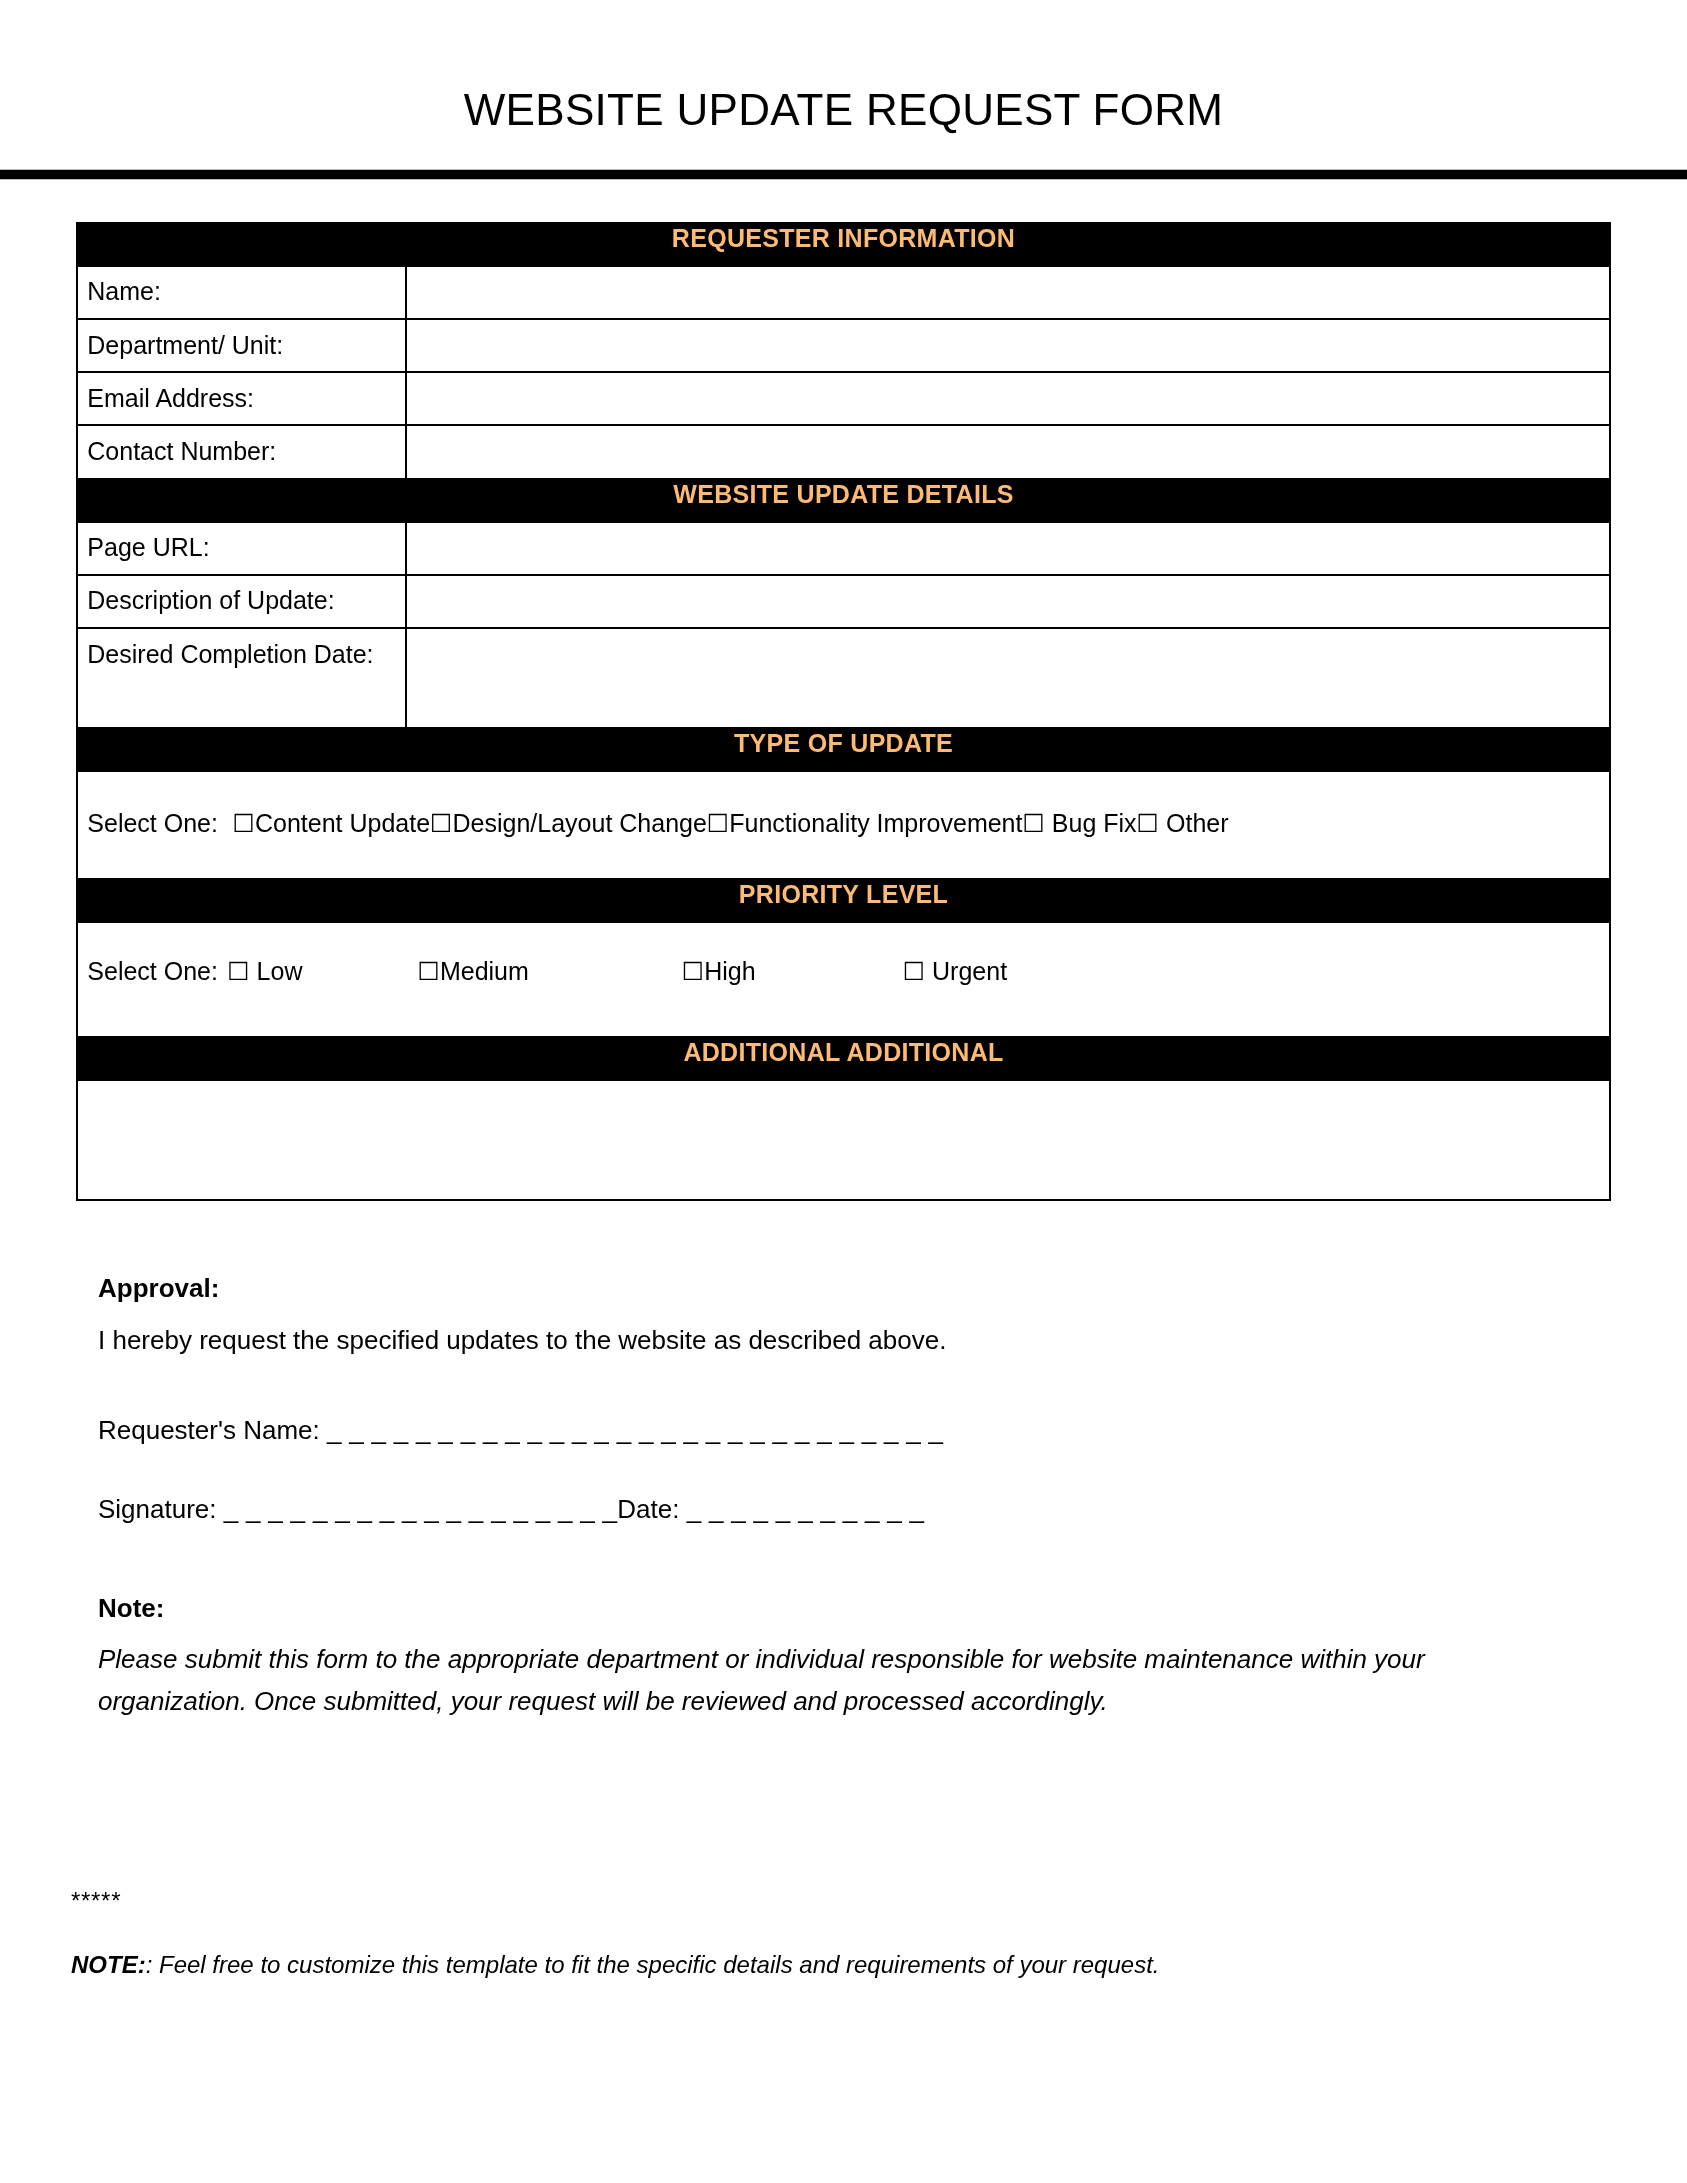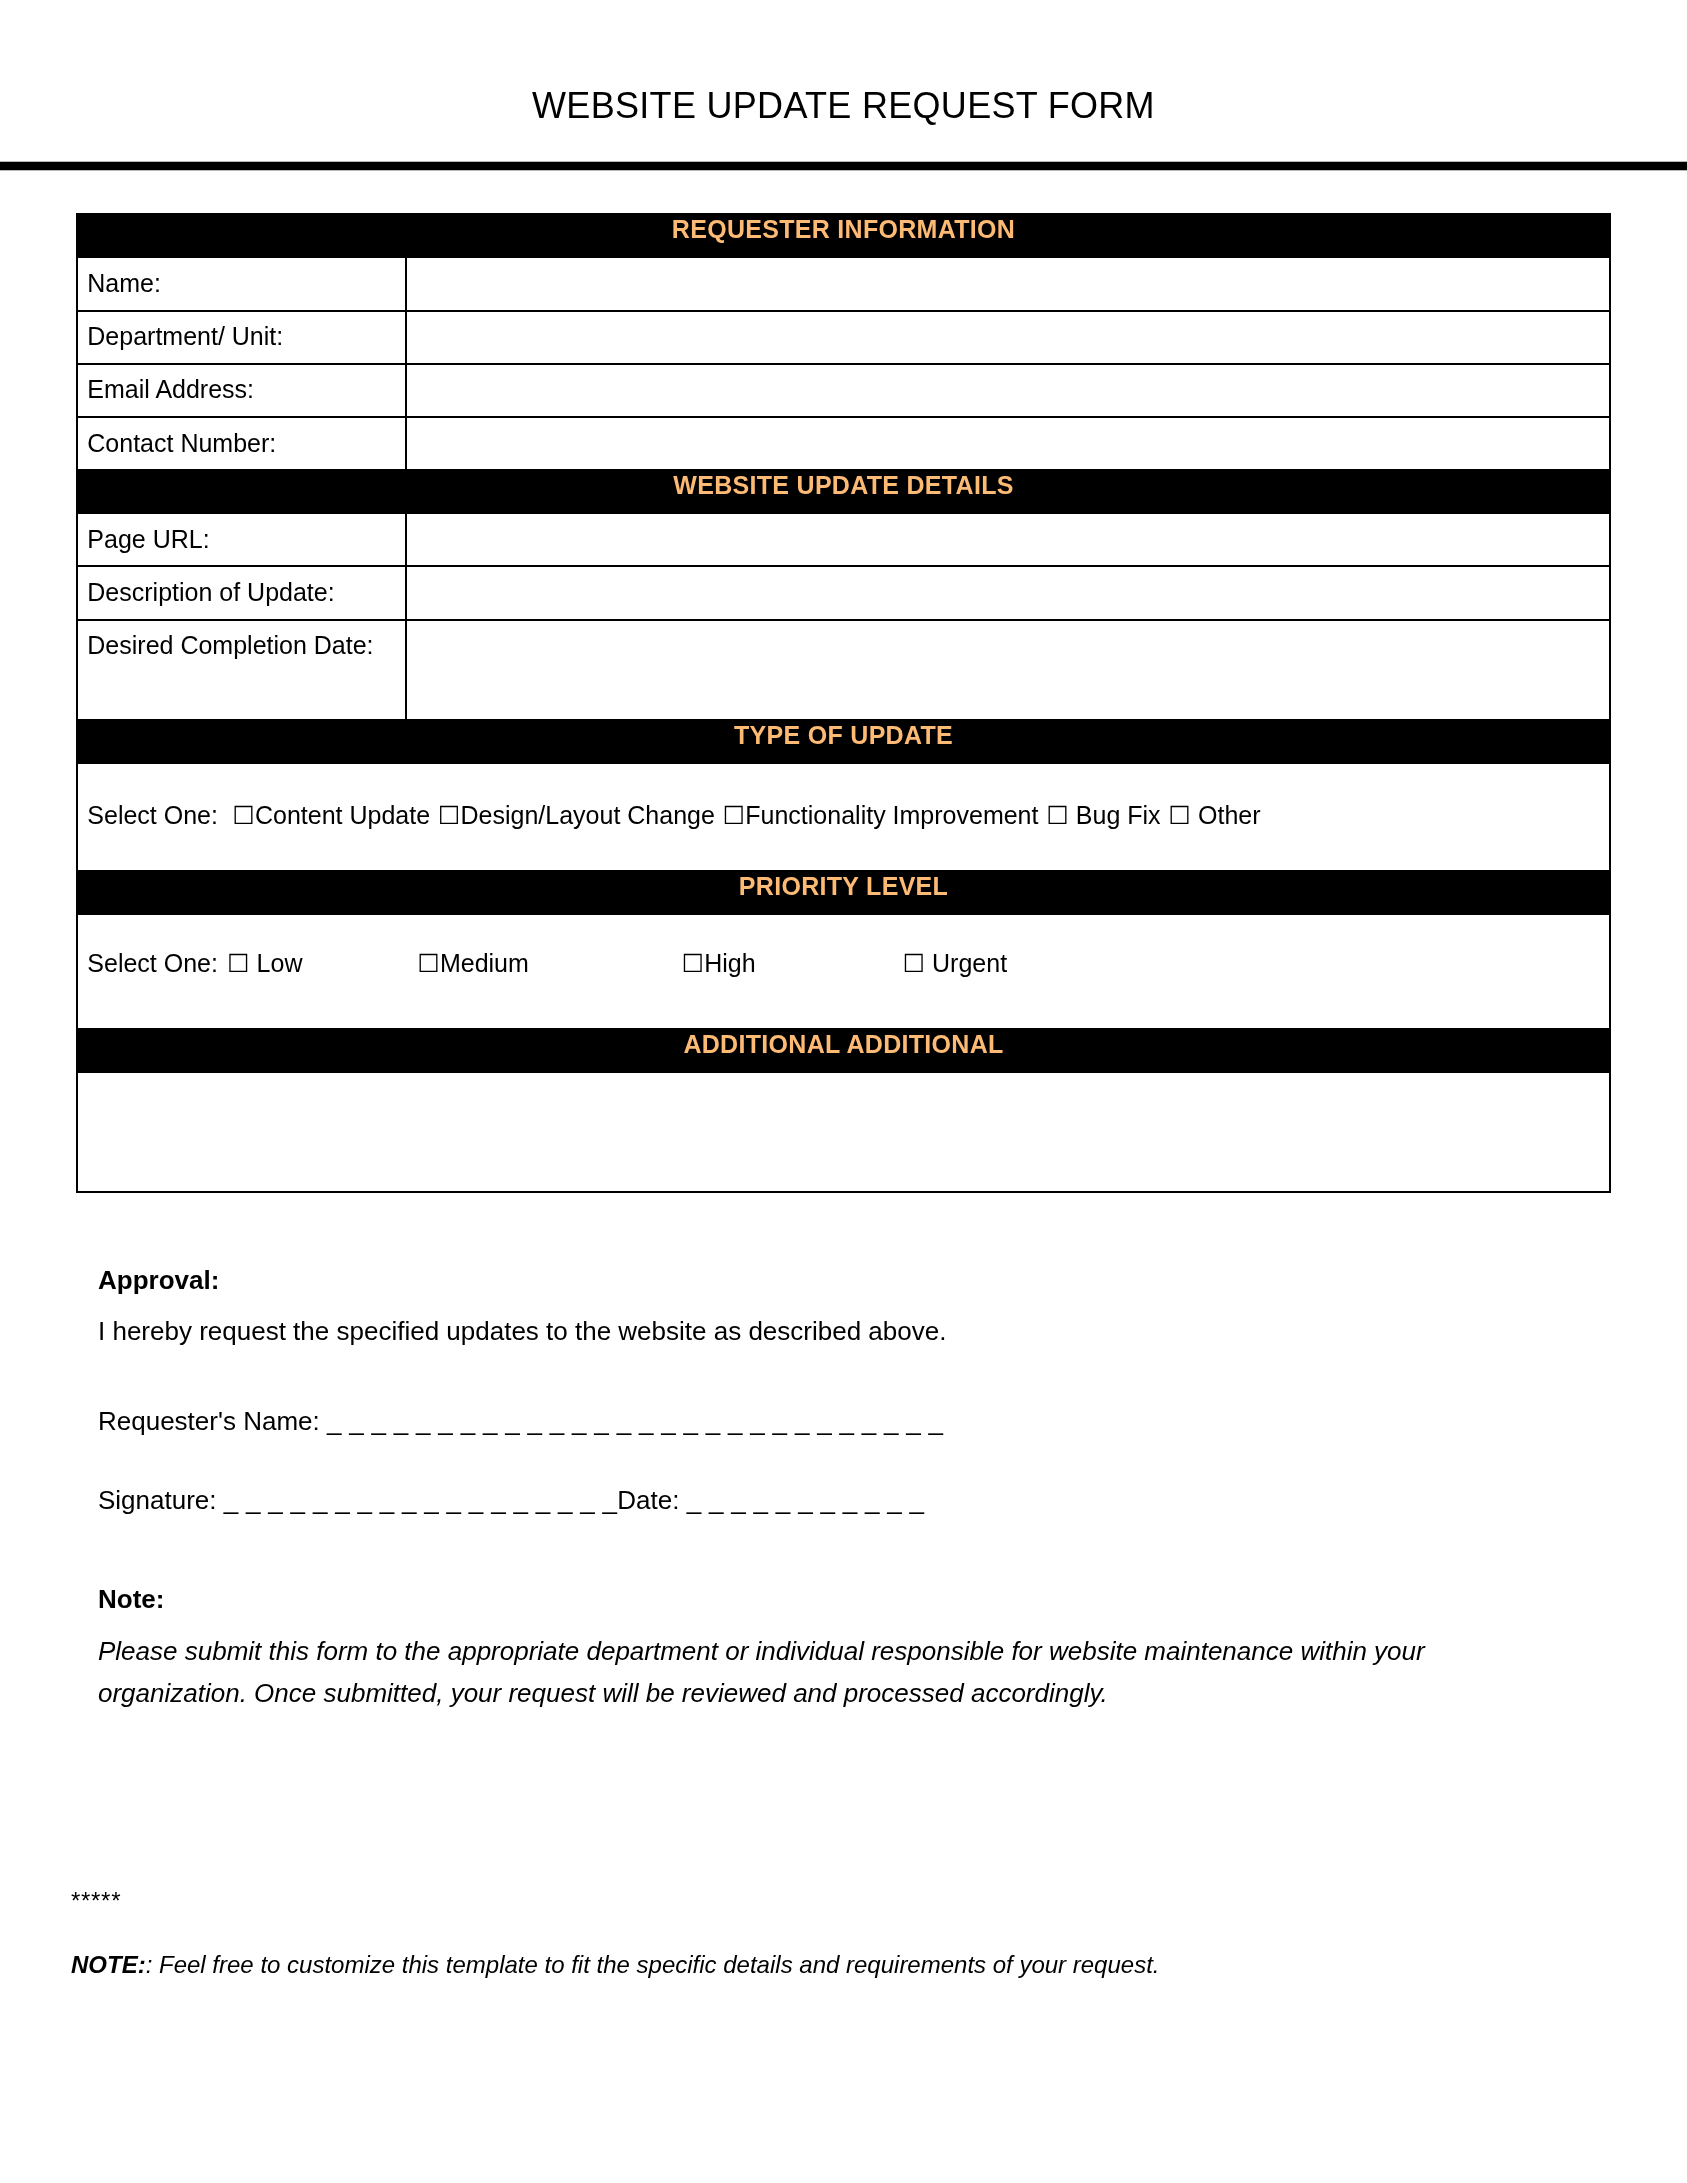--- a/index.html
+++ b/index.html
@@ -21,21 +21,21 @@
     height: 2183px;
     box-sizing: border-box;
   }
 
   
   .title-block {
     padding-top: 87px;
     text-align: center;
   }
   .doc-title {
-    font-size: 36px;
+    font-size: 44px;
     font-weight: 400;
     letter-spacing: 0.3px;
     line-height: 1.05;
     margin: 0;
     font-family: "Liberation Sans", sans-serif;
   }
   .title-rule {
     margin-top: 36px;
     width: 100%;
     height: 8.6px;
@@ -95,21 +95,21 @@
     line-height: 1.4;
     padding: 34px 0 37px 9.3px !important;
     white-space: nowrap;
   }
   .choice-cell .sel-label { margin-right: 14.6px; }
   .box {
     font-family: "DejaVu Sans", sans-serif;
     font-size: 25px;
   }
   .opt { white-space: nowrap; }
-  .opt + .opt { margin-left: 8px; }
+  .opt + .opt { }
 
   .priority-cell {
     font-size: 25px;
     padding: 34px 0 50px 9.3px !important;
     white-space: nowrap;
   }
   .priority-cell .sel-label { margin-right: 9.3px; }
   .p-opt { display: inline-block; }
   .p-gap-1 { width: 115px; }
   .p-gap-2 { width: 153px; }

